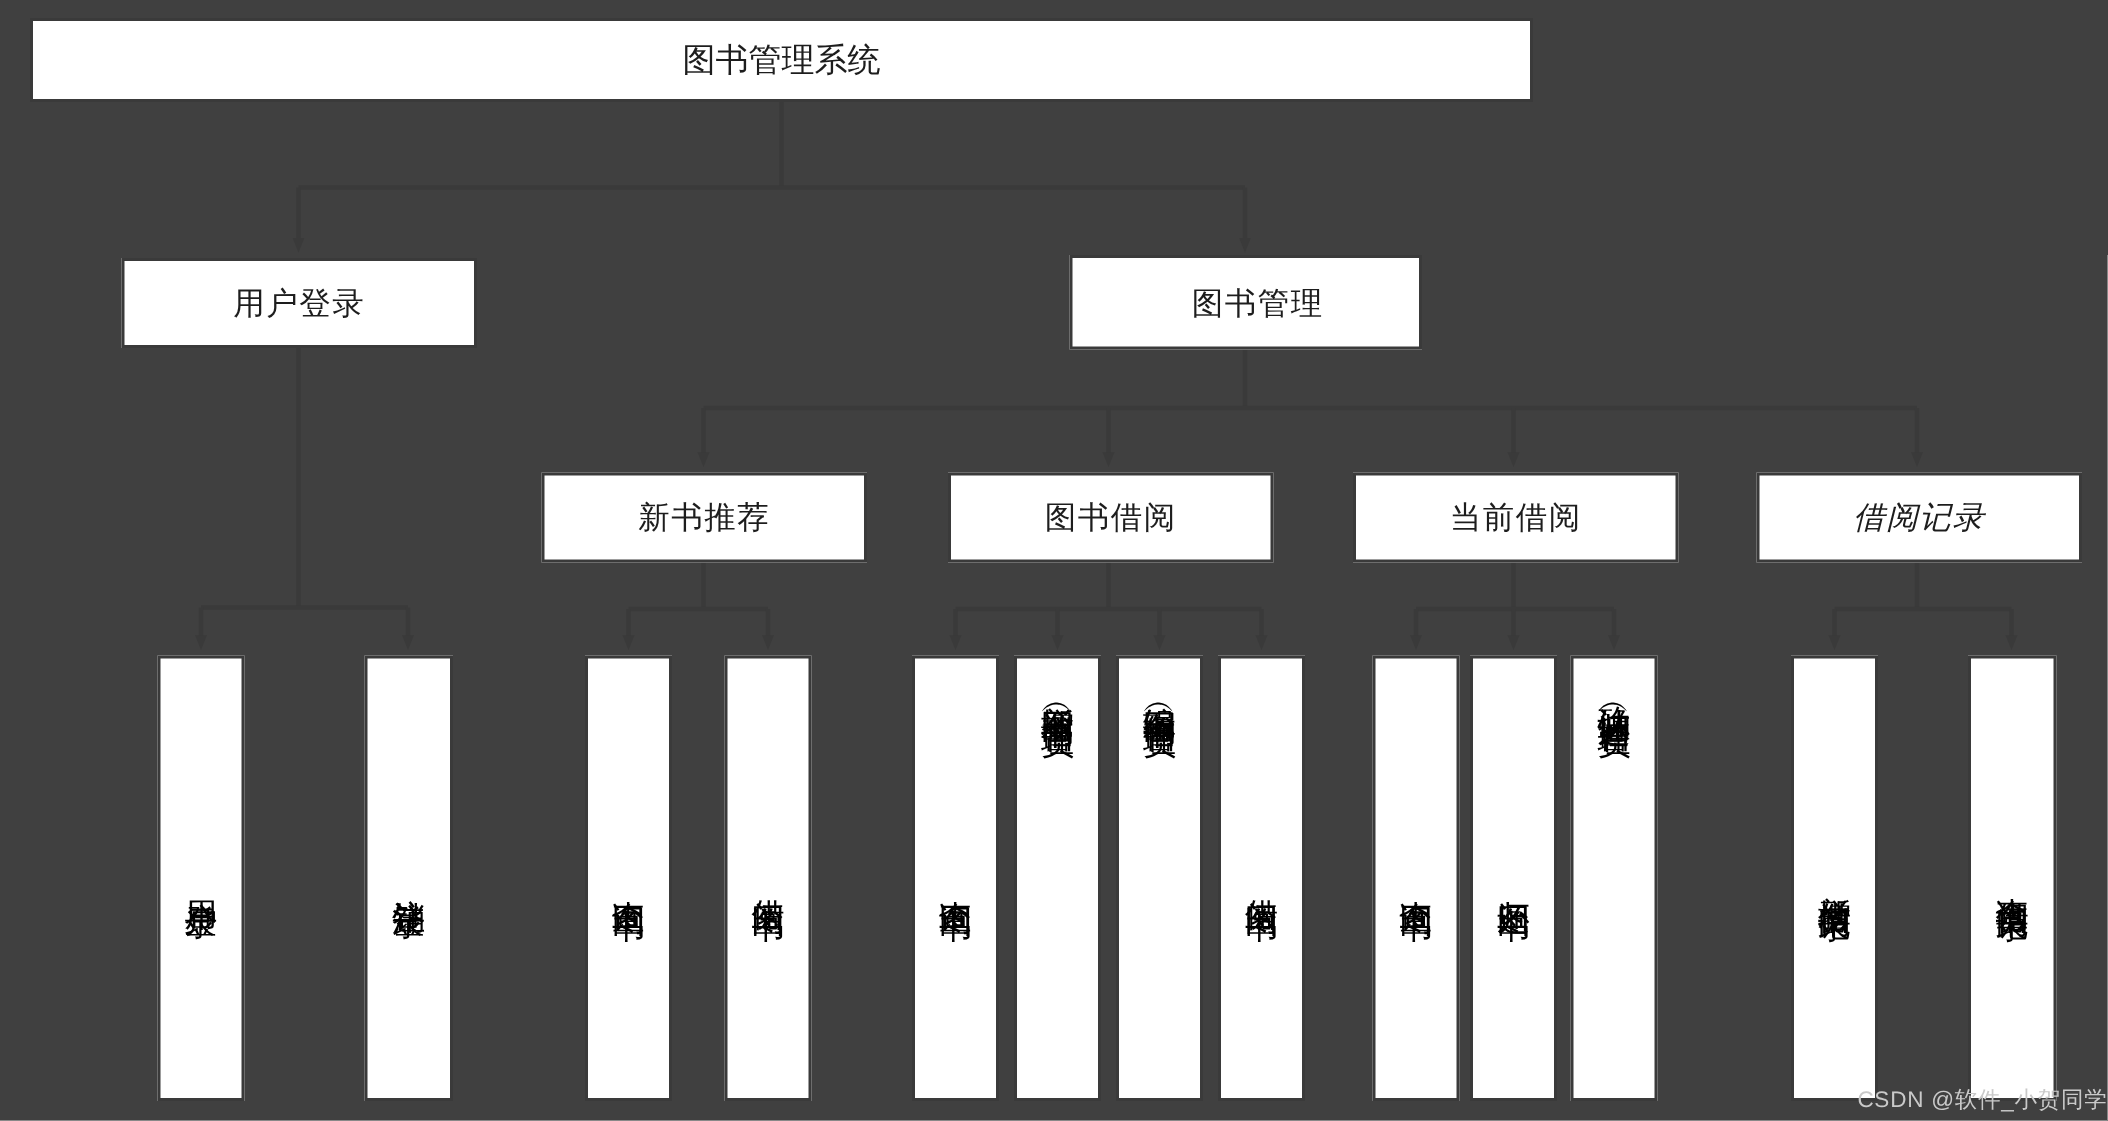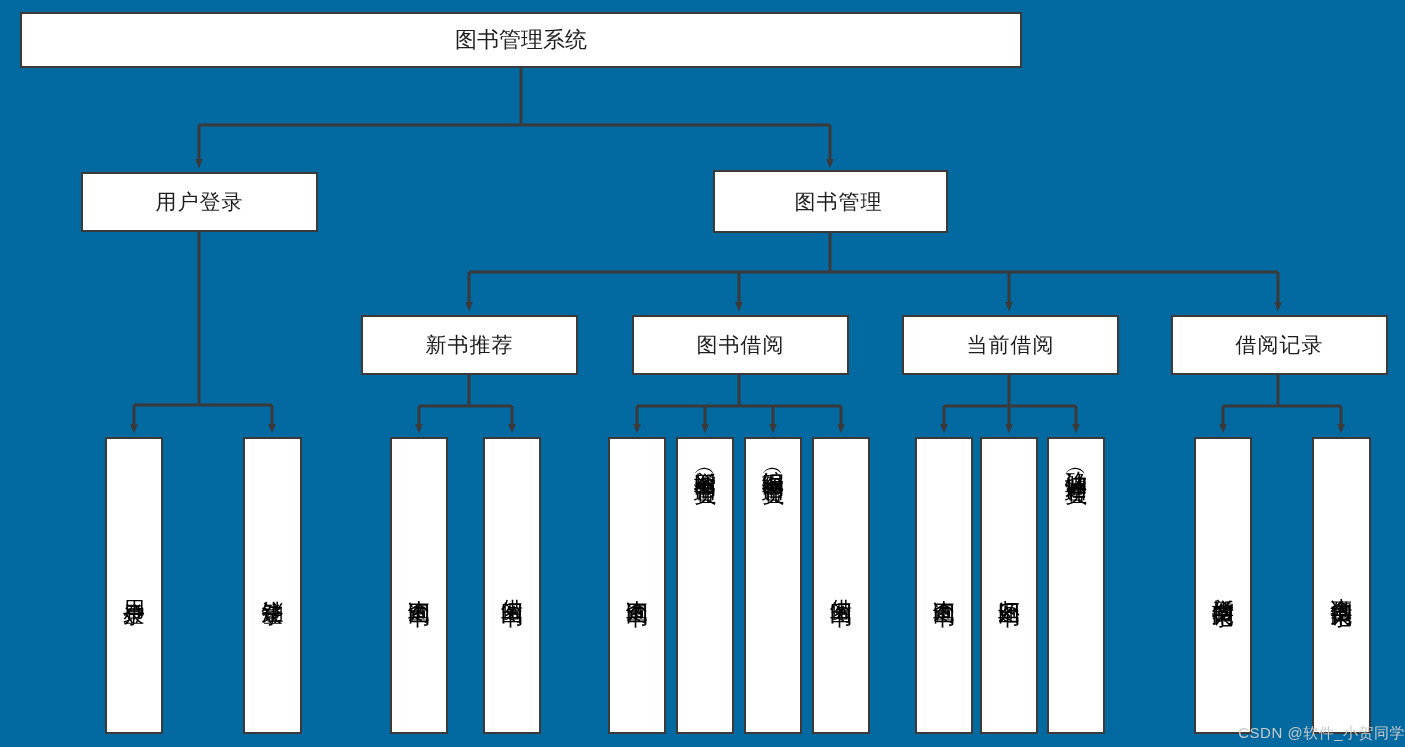--- a/index.html
+++ b/index.html
@@ -1,18 +1,18 @@
 <!DOCTYPE html>
 <html><head>
 <meta charset="utf-8">
 <style>
   html,body{margin:0;padding:0;background:#ffffff;}
   body{width:1405px;height:747px;overflow:hidden;
        font-family:"Liberation Sans","DejaVu Sans",sans-serif;}
-  #stage{position:relative;width:1405px;height:747px;background:#0369a1;}
+  #stage{position:relative;width:1405px;height:747px;background:#404040;}
   svg#wires{position:absolute;left:0;top:0;width:1405px;height:747px;}
   .node{position:absolute;box-sizing:border-box;background:#ffffff;
         border:2.5px solid #3a3a3a;display:flex;align-items:center;
         justify-content:center;color:#1d1d1d;}
   .node.h{font-size:21px;letter-spacing:1px;}
   .node.root{font-size:22px;}
   .leaf{writing-mode:vertical-rl;text-orientation:upright;
         font-size:22px;line-height:1.28;letter-spacing:2px;
         padding:14px 0;text-align:center;white-space:normal;}
   .leafbox{position:absolute;box-sizing:border-box;background:#fff;
@@ -78,21 +78,21 @@
   </svg>
 
   <div class="node root" style="left:20px;top:12px;width:1002px;height:56px;">图书管理系统</div>
 
   <div class="node h" style="left:81px;top:172px;width:237px;height:60px;">用户登录</div>
   <div class="node h" style="left:713px;top:170px;width:235px;height:63px;padding-left:16px;">图书管理</div>
 
   <div class="node h" style="left:361px;top:315px;width:217px;height:60px;">新书推荐</div>
   <div class="node h" style="left:632px;top:315px;width:217px;height:60px;font-family:Liberation Serif, serif;">图书借阅</div>
   <div class="node h" style="left:902px;top:315px;width:217px;height:60px;">当前借阅</div>
-  <div class="node h" style="left:1171px;top:315px;width:217px;height:60px;">借阅记录</div>
+  <div class="node h" style="left:1171px;top:315px;width:217px;height:60px;font-style:italic;">借阅记录</div>
 
   <div class="leafbox mid" style="left:105px;top:437px;width:58px;height:297px;">
     <span class="leaf">用户登录</span>
     </div>
 
   <div class="leafbox mid" style="left:243px;top:437px;width:59px;height:297px;">
     <span class="leaf">注销登录</span>
     </div>
 
   <div class="leafbox mid" style="left:390px;top:437px;width:58px;height:297px;">

